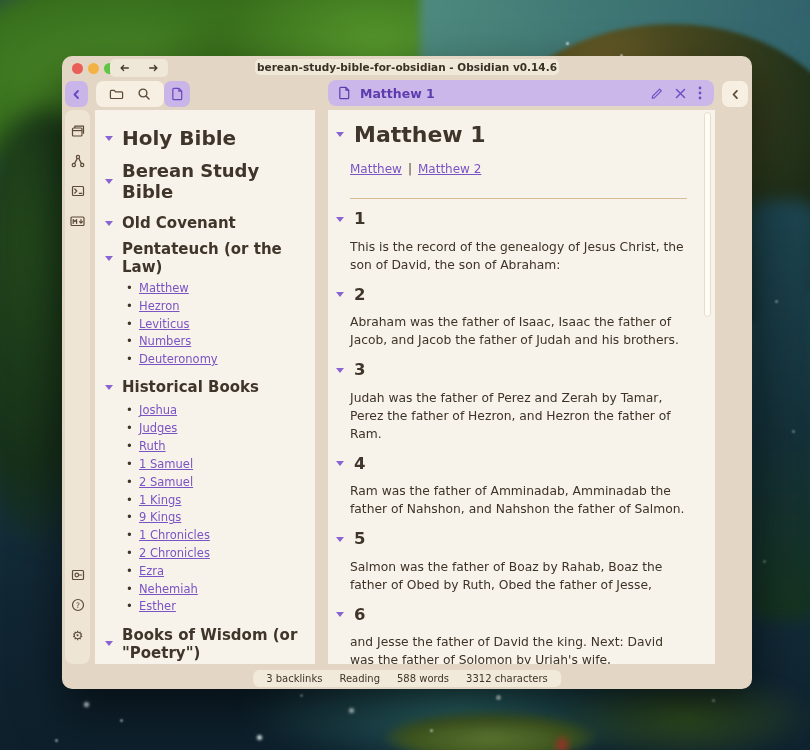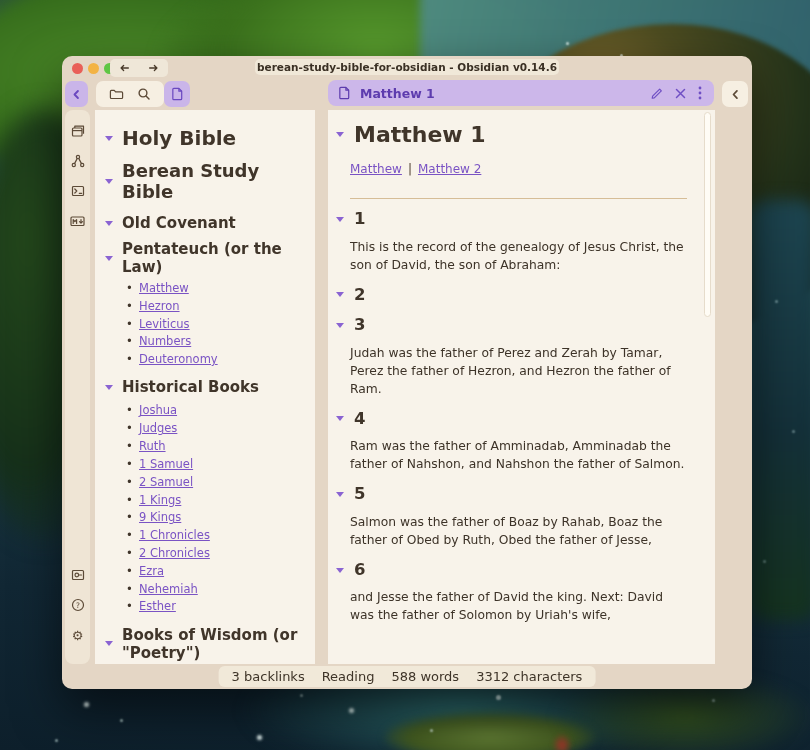--- a/index.html
+++ b/index.html
@@ -97,21 +97,21 @@
   .rule{border:none;border-top:1px solid #d6bd97;margin:22px 4px 6px 16px}
   .verse-head{display:flex;align-items:center;margin:10px 0 9px}
   .verse-head .tri{margin-right:10px}
   .verse-num{font-size:16.5px;font-weight:bold;color:#40352a;line-height:1.25}
   .verse-text{margin:0 4px 0 16px;font-size:12.3px;line-height:1.46;color:#3d3328}
   .scrollbar{position:absolute;right:4px;top:2px;width:7px;height:205px;background:#fffcf5;
              border:1px solid #e6dccb;border-radius:4px;box-sizing:border-box}
   
   .statusbar{position:absolute;bottom:2px;left:50%;transform:translateX(-50%);
       background:#f1e9d9;border-radius:6px;padding:3px 13px;display:flex;gap:17px;
-      font-size:13px;color:#3e3428;white-space:nowrap}
+      font-size:10px;color:#3e3428;white-space:nowrap}
   svg{display:block}
 </style>
 </head>
 <body>
 
 <div class="bg"></div>
 <div class="blob fern1"></div>
 <div class="blob fern2"></div>
 <div class="blob fern3"></div>
 <div class="blob water-top"></div>
@@ -318,20 +318,21 @@
       <div id="verses">
           <div class="verse-head">
             <span class="tri"></span>
             <span class="verse-num">1</span>
           </div>
           <p class="verse-text">This is the record of the genealogy of Jesus Christ, the son of David, the son of Abraham:</p>
           <div class="verse-head">
             <span class="tri"></span>
             <span class="verse-num">2</span>
           </div>
+          <p class="verse-text">Abraham was the father of Isaac, Isaac the father of Jacob, and Jacob the father of Judah and his brothers.</p>
           <div class="verse-head">
             <span class="tri"></span>
             <span class="verse-num">3</span>
           </div>
           <p class="verse-text">Judah was the father of Perez and Zerah by Tamar, Perez the father of Hezron, and Hezron the father of Ram.</p>
           <div class="verse-head">
             <span class="tri"></span>
             <span class="verse-num">4</span>
           </div>
           <p class="verse-text">Ram was the father of Amminadab, Amminadab the father of Nahshon, and Nahshon the father of Salmon.</p>

